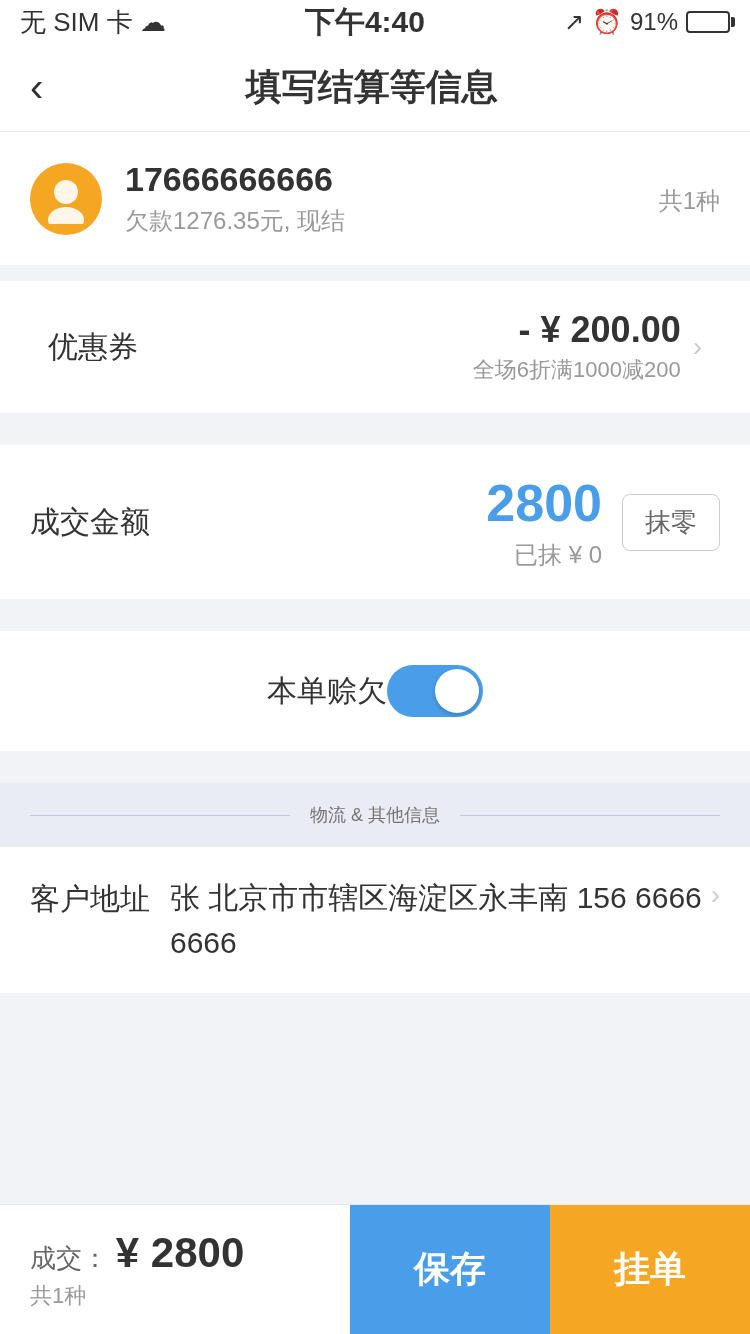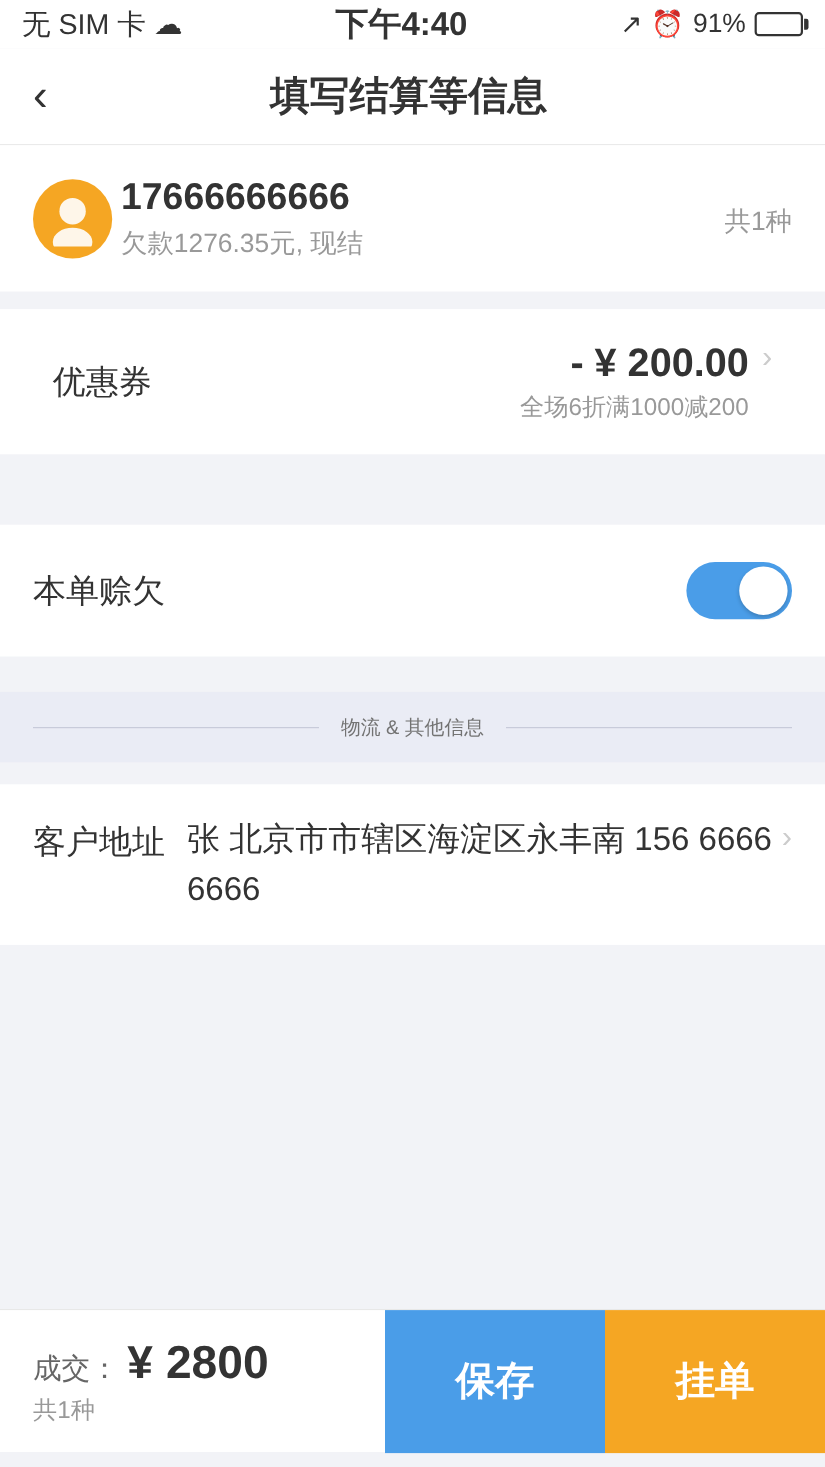--- a/index.html
+++ b/index.html
@@ -71,21 +71,21 @@
 
     
     .customer-card {
       background: #fff;
       padding: 28px 30px;
       display: flex;
       align-items: center;
       justify-content: space-between;
       margin-bottom: 16px;
     }
-    .customer-left { display: flex; align-items: center; gap: 8px; }
+    .customer-left { display: flex; align-items: center; gap: 23px; }
     .avatar {
       width: 72px; height: 72px; border-radius: 50%;
       background: #f5a623;
       display: flex; align-items: center; justify-content: center;
       overflow: hidden;
     }
     .avatar svg { width: 50px; height: 50px; }
     .customer-info .phone { font-size: 34px; font-weight: 600; color: #333; }
     .customer-info .debt { font-size: 24px; color: #999; margin-top: 6px; }
     .customer-right { text-align: right; }
@@ -95,21 +95,21 @@
     
     .coupon-row {
       background: #fff;
       padding: 28px 48px;
       display: flex;
       align-items: center;
       justify-content: space-between;
       margin-bottom: 16px;
     }
     .coupon-label { font-size: 30px; color: #333; }
-    .coupon-right { display: flex; align-items: flex-start; gap: 12px; text-align: right; }
+    .coupon-right { display: flex; align-items: center; gap: 12px; text-align: right; }
     .coupon-amount { font-size: 36px; color: #333; font-weight: 600; }
     .coupon-desc { font-size: 22px; color: #999; margin-top: 4px; }
     .chevron-icon { font-size: 28px; color: #ccc; }
 
     
     .divider { height: 16px; background: #f2f3f7; }
 
     
     .section {
       background: #fff;
@@ -153,21 +153,21 @@
       position: absolute; top: 4px; right: 4px;
       box-shadow: 0 2px 4px rgba(0,0,0,0.2);
     }
 
     
     .credit-row {
       background: #fff;
       padding: 34px 30px;
       display: flex;
       align-items: center;
-      justify-content: space-between;
+      justify-content: center;
       margin-bottom: 0;
     }
 
     
     .due-date-section {
       background: #fff;
       padding: 34px 30px;
       margin-bottom: 16px;
     }
     .due-date-content { display: flex; align-items: center; gap: 20px; }
@@ -191,30 +191,29 @@
     .logistics-divider-text { font-size: 18px; color: #737373; white-space: nowrap; }
 
     
     .address-row {
       background: #fff;
       padding: 28px 30px;
       display: flex;
       align-items: flex-start;
       justify-content: space-between;
       margin-bottom: 16px;
-      margin-top: 20px;
     }
     .address-label { font-size: 30px; color: #333; flex-shrink: 0; margin-right: 20px; margin-top: 4px; }
     .address-value { font-size: 30px; color: #333; flex: 1; line-height: 1.5; }
     .address-chevron { font-size: 28px; color: #ccc; margin-top: 4px; flex-shrink: 0; }
 
     
     .bottom-bar {
       position: fixed;
-      bottom: 14px; left: 0;
+      bottom: 0; left: 0;
       width: 750px;
       height: 130px;
       background: #fff;
       display: flex;
       align-items: center;
       border-top: 1px solid #e8e8e8;
     }
     .bottom-summary {
       flex: 1;
       padding: 0 30px;
@@ -292,20 +291,30 @@
         <div class="coupon-amount">- ¥ 200.00</div>
         <div class="coupon-desc">全场6折满1000减200</div>
       </div>
       <span class="chevron-icon">›</span>
     </div>
   </div>
 
   <div class="divider"></div>
 
   <div class="section">
+    <div class="section-row">
+      <span class="row-label">成交金额</span>
+      <div class="row-right">
+        <div>
+          <div class="deal-amount">2800</div>
+          <div class="already-rounded">已抹  ¥ 0</div>
+        </div>
+        <button class="round-btn">抹零</button>
+      </div>
+    </div>
 
   </div>
 
   <div class="divider"></div>
 
   <div class="credit-row">
     <span class="row-label">本单赊欠</span>
     <div class="toggle">
       <div class="toggle-knob"></div>
     </div>

